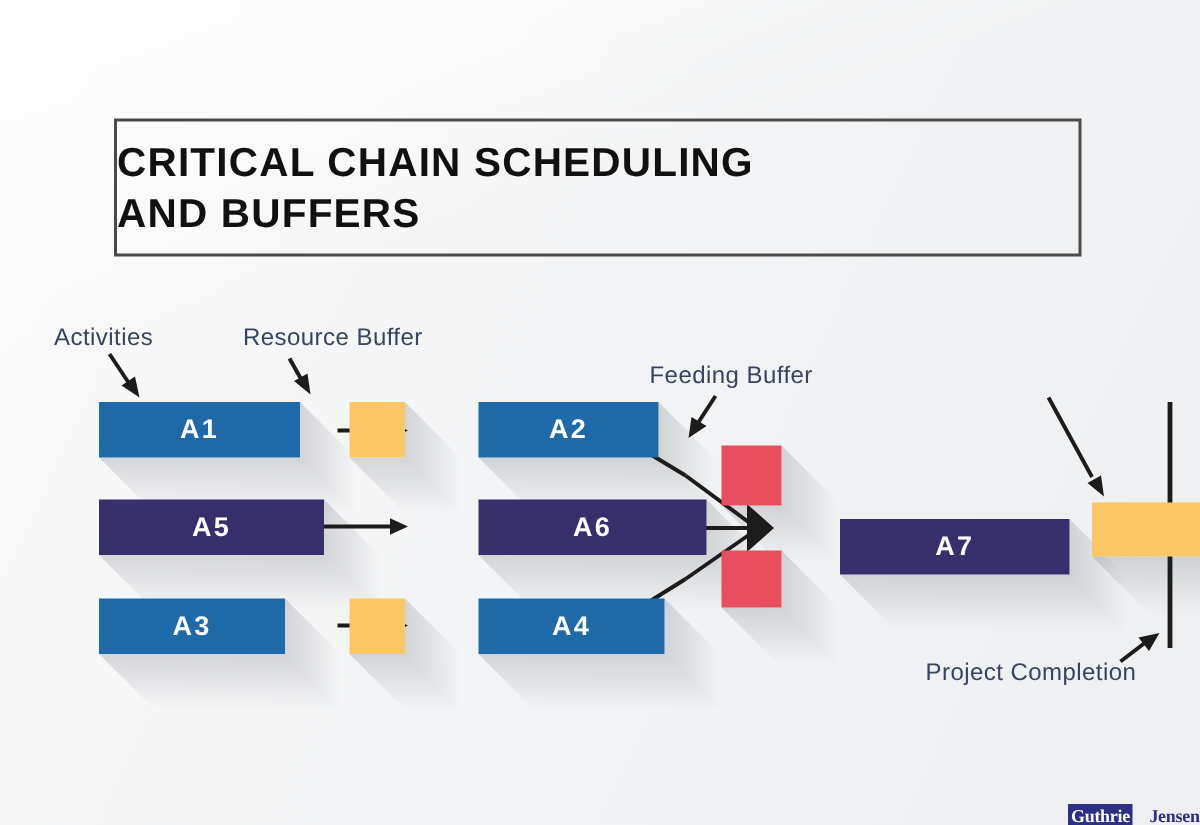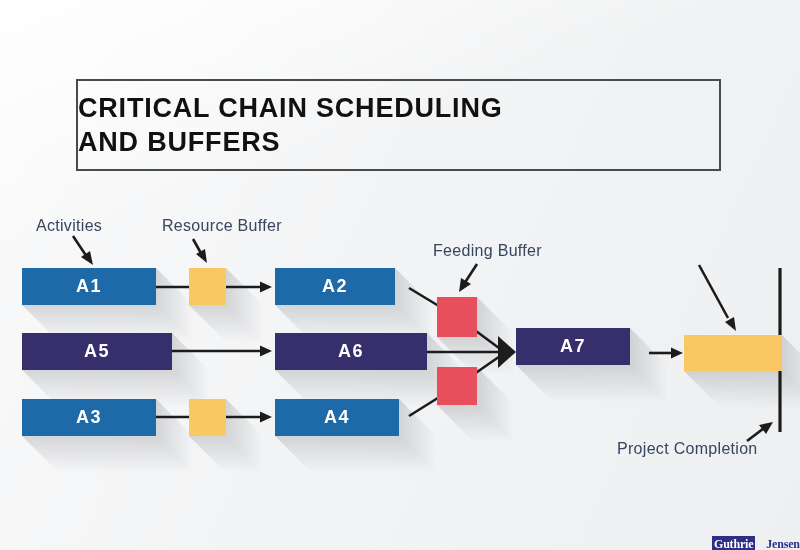--- a/index.html
+++ b/index.html
@@ -21,21 +21,21 @@
     font-weight:700; font-size:27px; letter-spacing:.8px; line-height:34px;
     color:#111; text-align:center; white-space:nowrap;
   }
   
   #connectors{position:absolute; left:0; top:0; pointer-events:none;}
   #connectors line{stroke:var(--arrow-black,#1c1c1c); stroke-width:2.6;}
   #connectors line.thick{stroke-width:3.2;}
   #connectors .ah{fill:var(--arrow-black,#1c1c1c); stroke:none;}
   
   .node{
-    position:absolute; display:flex; align-items:center; justify-content:center;
+    position:absolute; display:flex; align-items:center; justify-content:center;margin-left:44px;
   }
   .node span{
     color:#fff; font-weight:700; font-size:18px; letter-spacing:1.5px;
   }
   .blue{background:var(--activity-blue,#1E69A8);}
   .purple{background:var(--critical-purple,#362F6B);}
   .yellow{background:var(--buffer-yellow,#FBC763);}
   .red{background:var(--feeding-red,#E74F5C);}
   
   .ls::before{
@@ -135,32 +135,32 @@
     <span>A2</span>
   </div>
 
   <div class="node purple ls" style="left:22px;top:333px;width:150px;height:37px">
     <span>A5</span>
   </div>
   <div class="node purple ls" style="left:275px;top:333px;width:152px;height:37px">
     <span>A6</span>
   </div>
 
-  <div class="node blue ls" style="left:22px;top:399px;width:134px;height:37px">
+  <div class="node blue ls" style="left:22px;top:399px;width:124px;height:37px">
     <span>A3</span>
   </div>
   <div class="node yellow ls" style="left:189px;top:399px;width:37px;height:37px"></div>
   <div class="node blue ls" style="left:275px;top:399px;width:124px;height:37px">
     <span>A4</span>
   </div>
 
   <div class="node red ls" style="left:437px;top:297px;width:40px;height:40px"></div>
   <div class="node red ls" style="left:437px;top:367px;width:40px;height:38px"></div>
 
-  <div class="node purple ls" style="left:516px;top:328px;width:114px;height:37px">
+  <div class="node purple ls" style="left:516px;top:346px;width:153px;height:37px">
     <span>A7</span>
   </div>
   <div class="node yellow ls" style="left:684px;top:335px;width:98px;height:36px"></div>
 
   <div class="lbl" style="left:36px;top:217px">Activities</div>
   <div class="lbl" style="left:162px;top:217px">Resource Buffer</div>
   <div class="lbl" style="left:433px;top:242px">Feeding Buffer</div>
   <div class="lbl" style="left:617px;top:440px">Project Completion</div>
 
   <div class="logo" style="left:712px;top:508px;width:88px">

